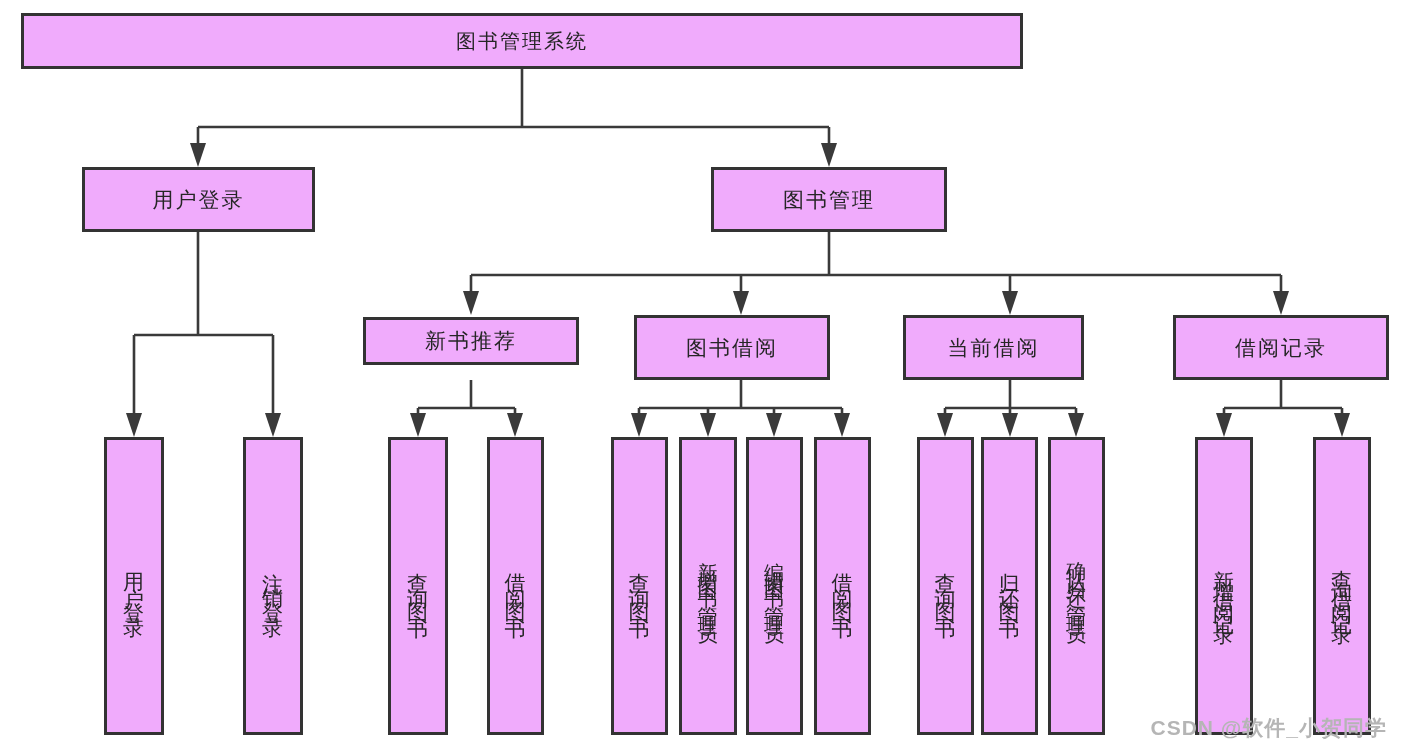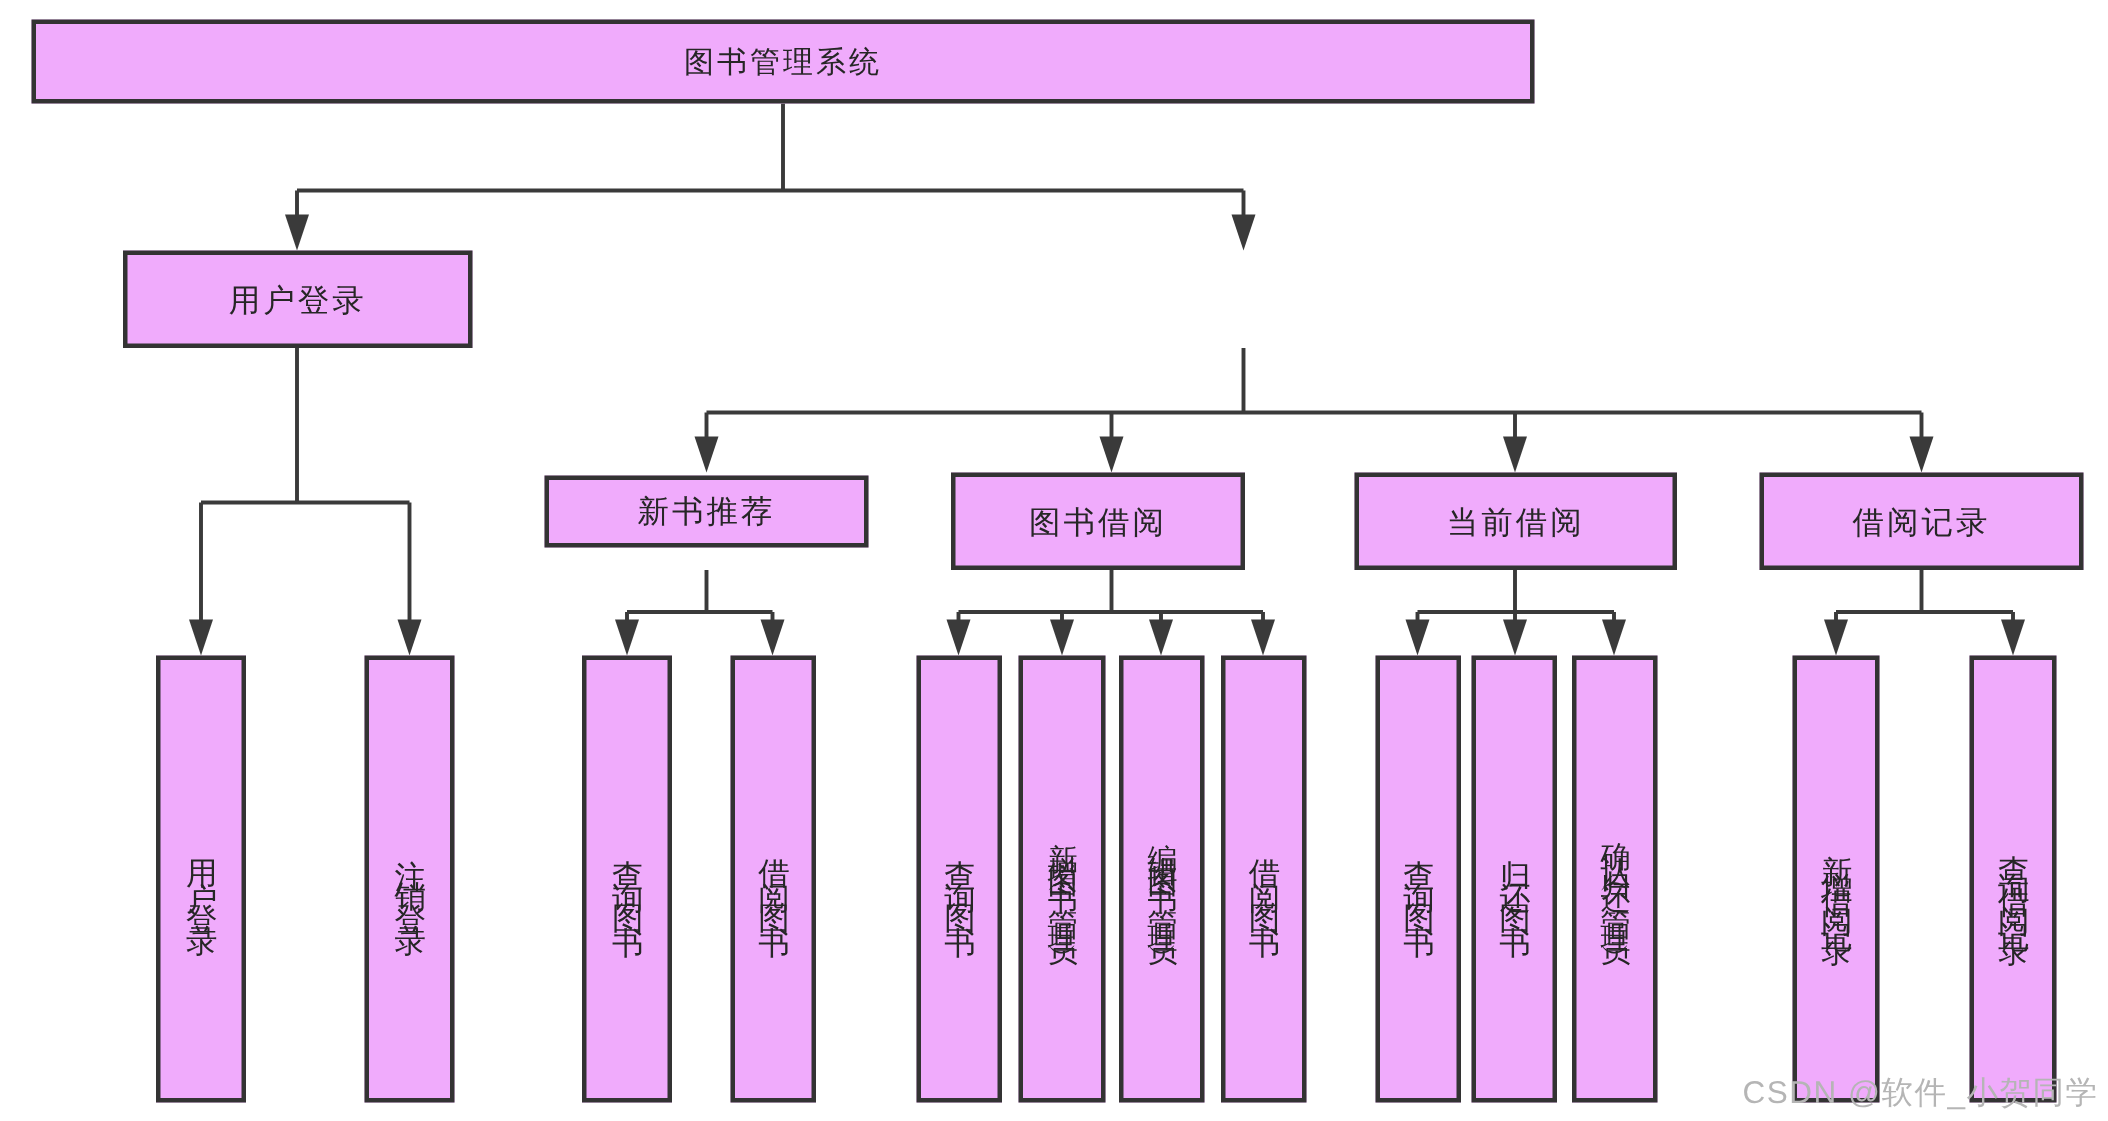--- a/index.html
+++ b/index.html
@@ -34,24 +34,25 @@
   .vbox span{
     writing-mode:vertical-rl;
     text-orientation:mixed;
     letter-spacing:15px;
     line-height:1;
   }
   .vbox.vt-6 span{letter-spacing:11px;}
   .vbox.vt-long span{font-size:20px;letter-spacing:9px;}
   .watermark{
     position:absolute;
-    right:6px;bottom:5px;
+    right:18px;bottom:5px;
     font-size:21px;
     letter-spacing:1px;
     color:var(--watermark);
+    font-weight:bold;
   }
 </style>
 </head>
 <body>
 
 <div class="canvas">
 
   <svg class="wires" viewBox="0 0 1405 747" xmlns="http://www.w3.org/2000/svg">
 
     <path d="M522,69 V127 M198,127 H829 M198,127 V144 M829,127 V144"></path>
@@ -84,24 +85,25 @@
     <polygon points="1068,413 1084,413 1076,437"></polygon>
 
     <path d="M1281,380 V408 M1224,408 H1342 M1224,408 V414 M1342,408 V414"></path>
     <polygon points="1216,413 1232,413 1224,437"></polygon>
     <polygon points="1334,413 1350,413 1342,437"></polygon>
   </svg>
 
   <div class="box" style="left:21px;top:13px;width:1002px;height:56px;font-size:20px;">图书管理系统</div>
 
   <div class="box" style="left:82px;top:167px;width:233px;height:65px;">用户登录</div>
+  <div class="box" style="left:711px;top:167px;width:236px;height:65px;">图书管理</div>
 
   <div class="box" style="left:363px;top:317px;width:216px;height:48px;">新书推荐</div>
   <div class="box" style="left:634px;top:315px;width:196px;height:65px;">图书借阅</div>
-  <div class="box" style="left:903px;top:315px;width:215px;height:65px;">当前借阅</div>
+  <div class="box" style="left:903px;top:315px;width:181px;height:65px;">当前借阅</div>
   <div class="box" style="left:1173px;top:315px;width:216px;height:65px;">借阅记录</div>
 
   <div class="box vbox" style="left:104px;top:437px;width:60px;height:298px;">
     <span>用户登录</span>
   </div>
   <div class="box vbox" style="left:243px;top:437px;width:60px;height:298px;">
     <span>注销登录</span>
   </div>
 
   <div class="box vbox" style="left:388px;top:437px;width:60px;height:298px;">

